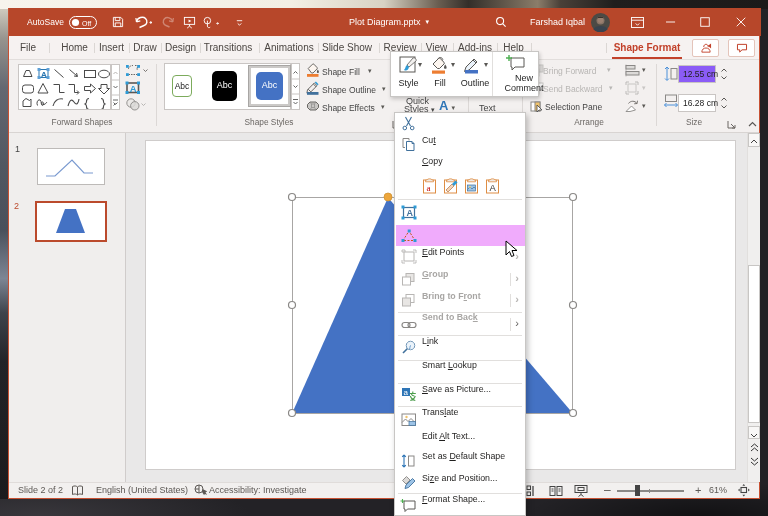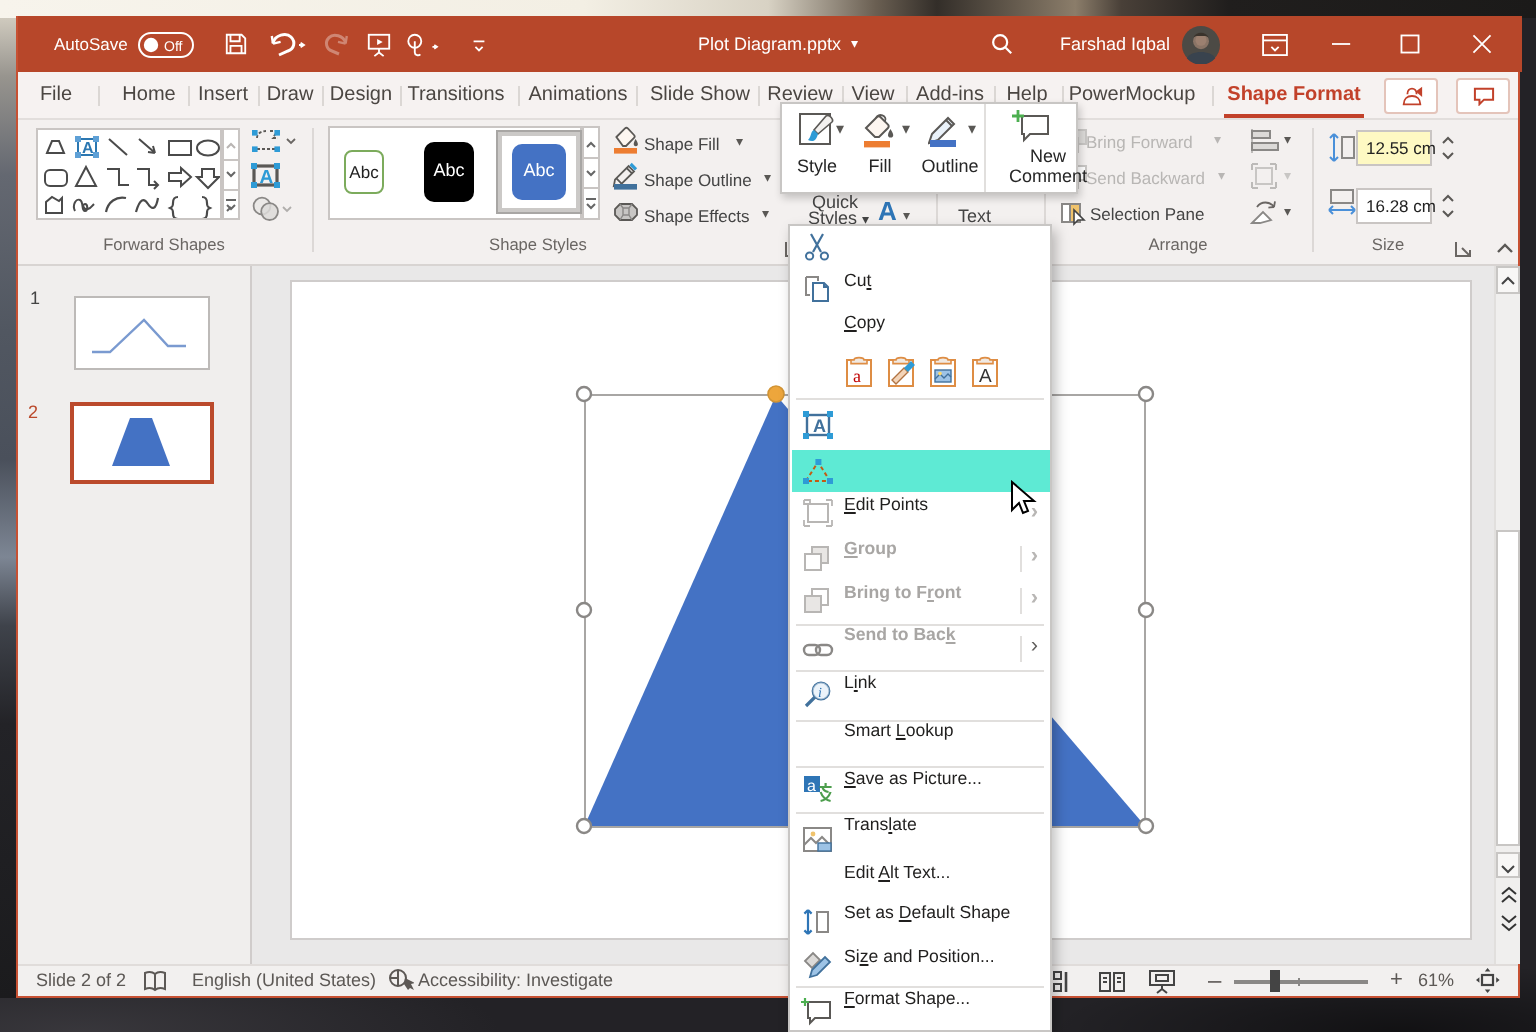--- a/index.html
+++ b/index.html
@@ -36,21 +36,21 @@
 .canvas { position:absolute; left:116px; top:125px; width:634px; height:349px; background:#e9e8e8; border-left:1px solid #d0cccb; }
 .slide { position:absolute; left:19px; top:7px; width:591px; height:330px; background:#fff; border:1px solid #cfcccb; }
 
 .status { position:absolute; left:0; top:474px; width:750px; height:16px; background:#f2f0ef; border-top:1px solid #e0dcda; font-size:9px; color:#5c5855; }
 .st { position:absolute; top:2px; }
 
 .menu { position:absolute; left:394px; top:112px; width:132px; height:404px; background:#fff; border:1px solid #c8c6c4; box-shadow:2px 3px 6px rgba(0,0,0,0.25); z-index:50; }
 .mi { position:absolute; left:1px; width:129px; height:21px; font-size:8.8px; color:#201f1e; }
 .mi .txt { position:absolute; left:26px; top:22px;text-align:right; }
 .mi.gray { color:#a8a6a4;font-weight:bold; }
-.mi.hl { background:#5eead4; }
+.mi.hl { background:#f0abfc; }
 .msep { position:absolute; left:3px; width:124px; height:1px; background:#e1dfdd; }
 .sub { position:absolute; right:6px; top:3px; font-size:11px; color:#605e5c; }
 u { text-decoration:underline; }
 
 .mtb { position:absolute; left:390px; top:51px; width:149px; height:46px; background:#fff; border:1px solid #c8c6c4; box-shadow:1px 2px 4px rgba(0,0,0,0.2); z-index:40; }
 </style>
 </head>
 <body>
 <div class="desk"></div>
 <div style="position:absolute; left:0; top:0; width:768px; height:9px; background:linear-gradient(to right, #f7f4ec 0%, #f3efe4 38%, #d8d2c4 50%, #6a5f52 57%, #332e29 61%, #8b7d6a 70%, #494038 73%, #201e1d 80%, #1b1a19 100%);"></div>
@@ -147,26 +147,25 @@
   </div>
 
   <div class="tabs" id="tabs">
     <div class="tab" style="left:-21.0px; width:80px;">File</div>
     <div class="tab" style="left:25.5px; width:80px;">Home</div>
     <div class="tab" style="left:62.5px; width:80px;">Insert</div>
     <div class="tab" style="left:96.0px; width:80px;">Draw</div>
     <div class="tab" style="left:131.5px; width:80px;">Design</div>
     <div class="tab" style="left:179.0px; width:80px;">Transitions</div>
     <div class="tab" style="left:240.0px; width:80px;">Animations</div>
-    <div class="tab" style="left:301px; width:80px;">Slide Show</div>
+    <div class="tab" style="left:283px; width:80px;text-align:right;">Slide Show</div>
     <div class="tab" style="left:351.0px; width:80px;">Review</div>
     <div class="tab" style="left:387.5px; width:80px;">View</div>
     <div class="tab" style="left:426.0px; width:80px;">Add-ins</div>
     <div class="tab" style="left:464.5px; width:80px;">Help</div>
-    <div class="tab" style="left:517.0px; width:80px;">PowerMockup</div>
     <div class="tab active" style="left:601px; width:74px;">Shape Format</div>
     <div class="tabsep" style="left:39.5px;"></div>
     <div class="tabsep" style="left:85.0px;"></div>
     <div class="tabsep" style="left:120.0px;"></div>
     <div class="tabsep" style="left:152.0px;"></div>
     <div class="tabsep" style="left:190.5px;"></div>
     <div class="tabsep" style="left:249.5px;"></div>
     <div class="tabsep" style="left:309.0px;"></div>
     <div class="tabsep" style="left:370.0px;"></div>
     <div class="tabsep" style="left:411.5px;"></div>
@@ -349,21 +348,21 @@
         </svg>
       <span style="position:absolute; left:633px; top:42px; font-size:7px; color:#5a5855;">▾</span>
     </div>
     <div class="rdiv" style="left:647px;"></div>
 
     <div>
       <svg width="14" height="16" viewBox="0 0 14 16" style="position:absolute; left:655px; top:6px;" fill="none">
           <path d="M3 1 l2 2 M3 1 l-2 2 M3 1 v13 M3 14.5 l2 -2 M3 14.5 l-2 -2" stroke="#4a90d9"></path>
           <rect x="7" y="2.5" width="6" height="10.5" stroke="#8a8886"></rect>
         </svg>
-      <div style="position:absolute; left:669px; top:5px; width:38px; height:18px; background:#fef9c3; border:1px solid #c9c5c3; font-size:8.5px; color:#222; line-height:17px; padding-left:4px; white-space:nowrap;">12.55 cm</div>
+      <div style="position:absolute; left:669px; top:5px; width:38px; height:18px; background:#8b5cf6; border:1px solid #c9c5c3; font-size:8.5px; color:#222; line-height:17px; padding-left:4px; white-space:nowrap;">12.55 cm</div>
       <svg width="11" height="18" viewBox="0 0 11 18" style="position:absolute; left:710px; top:5px;">
           <path d="M2.5 6.5 l2.5 -2.5 2.5 2.5 M2.5 11.5 l2.5 2.5 2.5 -2.5" fill="none" stroke="#5a5855"></path>
         </svg>
       <svg width="16" height="15" viewBox="0 0 16 15" style="position:absolute; left:654px; top:33px;" fill="none">
           <rect x="2.5" y="2" width="11" height="6.5" stroke="#8a8886"></rect>
           <path d="M1.5 12 l2 2 M1.5 12 l2 -2 M1.5 12 h13 M14.5 12 l-2 2 M14.5 12 l-2 -2" stroke="#4a90d9"></path>
         </svg>
       <div style="position:absolute; left:669px; top:34px; width:38px; height:18px; background:#fff; border:1px solid #c9c5c3; font-size:8.5px; color:#222; line-height:17px; padding-left:4px; white-space:nowrap;">16.28 cm</div>
       <svg width="11" height="18" viewBox="0 0 11 18" style="position:absolute; left:710px; top:34px;">
           <path d="M2.5 6.5 l2.5 -2.5 2.5 2.5 M2.5 11.5 l2.5 2.5 2.5 -2.5" fill="none" stroke="#5a5855"></path>

